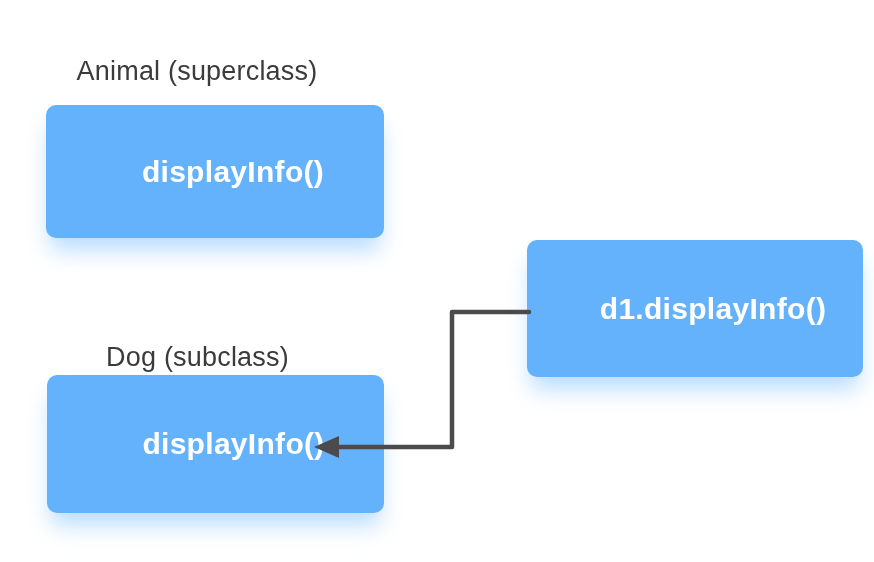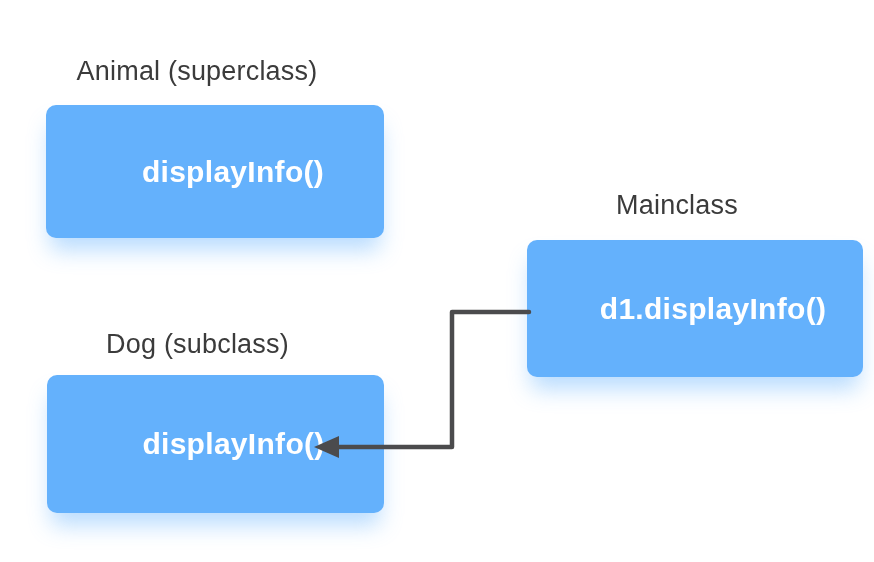--- a/index.html
+++ b/index.html
@@ -38,42 +38,41 @@
     color: #ffffff;
     font-size: 30px;
     font-weight: bold;
     letter-spacing: 0.3px;
     white-space: nowrap;
   }
   #label-animal { left: 46px;  top: 55px;  width: 302px; }
   #node-animal  { left: 46px;  top: 105px; width: 302px; height: 133px; }
   #label-main   { left: 527px; top: 189px; width: 300px; }
   #node-main    { left: 527px; top: 240px; width: 300px; height: 137px; }
-  #label-dog    { left: 47px;  top: 328px; width: 301px; }
+  #label-dog    { left: 47px;  top: 341px; width: 301px; }
   #node-dog     { left: 47px;  top: 375px; width: 301px; height: 138px; }
   .connector-svg {
     position: absolute;
     left: 0;
     top: 0;
     width: 874px;
     height: 562px;
     pointer-events: none;
   }
 </style>
 </head>
 <body>
 
 <div class="canvas">
 
   <div class="node-label" id="label-animal">Animal (superclass)</div>
   <div class="node" id="node-animal">
     <span class="method-text">displayInfo()</span>
   </div>
 
-  <div class="node-label" id="label-main">Mainclass</div>
   <div class="node" id="node-main">
     <span class="method-text">d1.displayInfo()</span>
   </div>
 
   <div class="node-label" id="label-dog">Dog (subclass)</div>
   <div class="node" id="node-dog">
     <span class="method-text">displayInfo()</span>
   </div>
 
   <svg class="connector-svg" viewBox="0 0 874 562">

